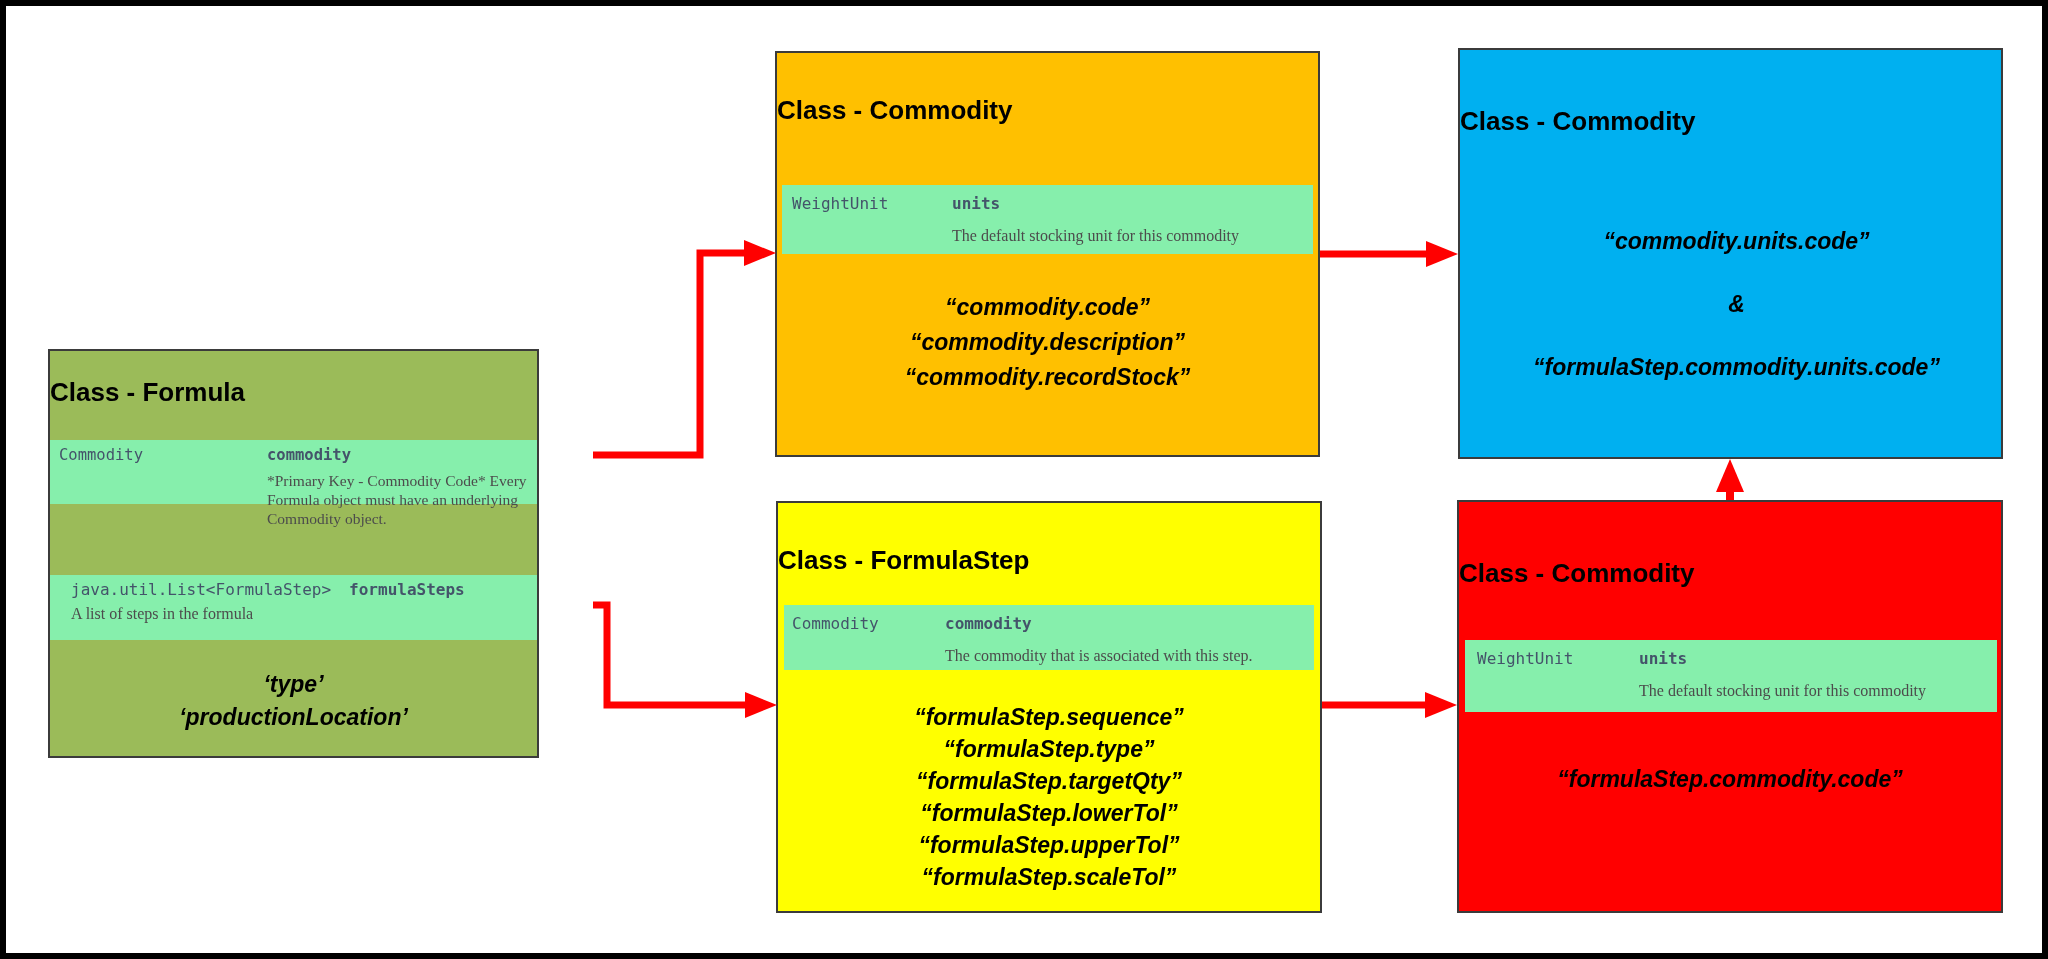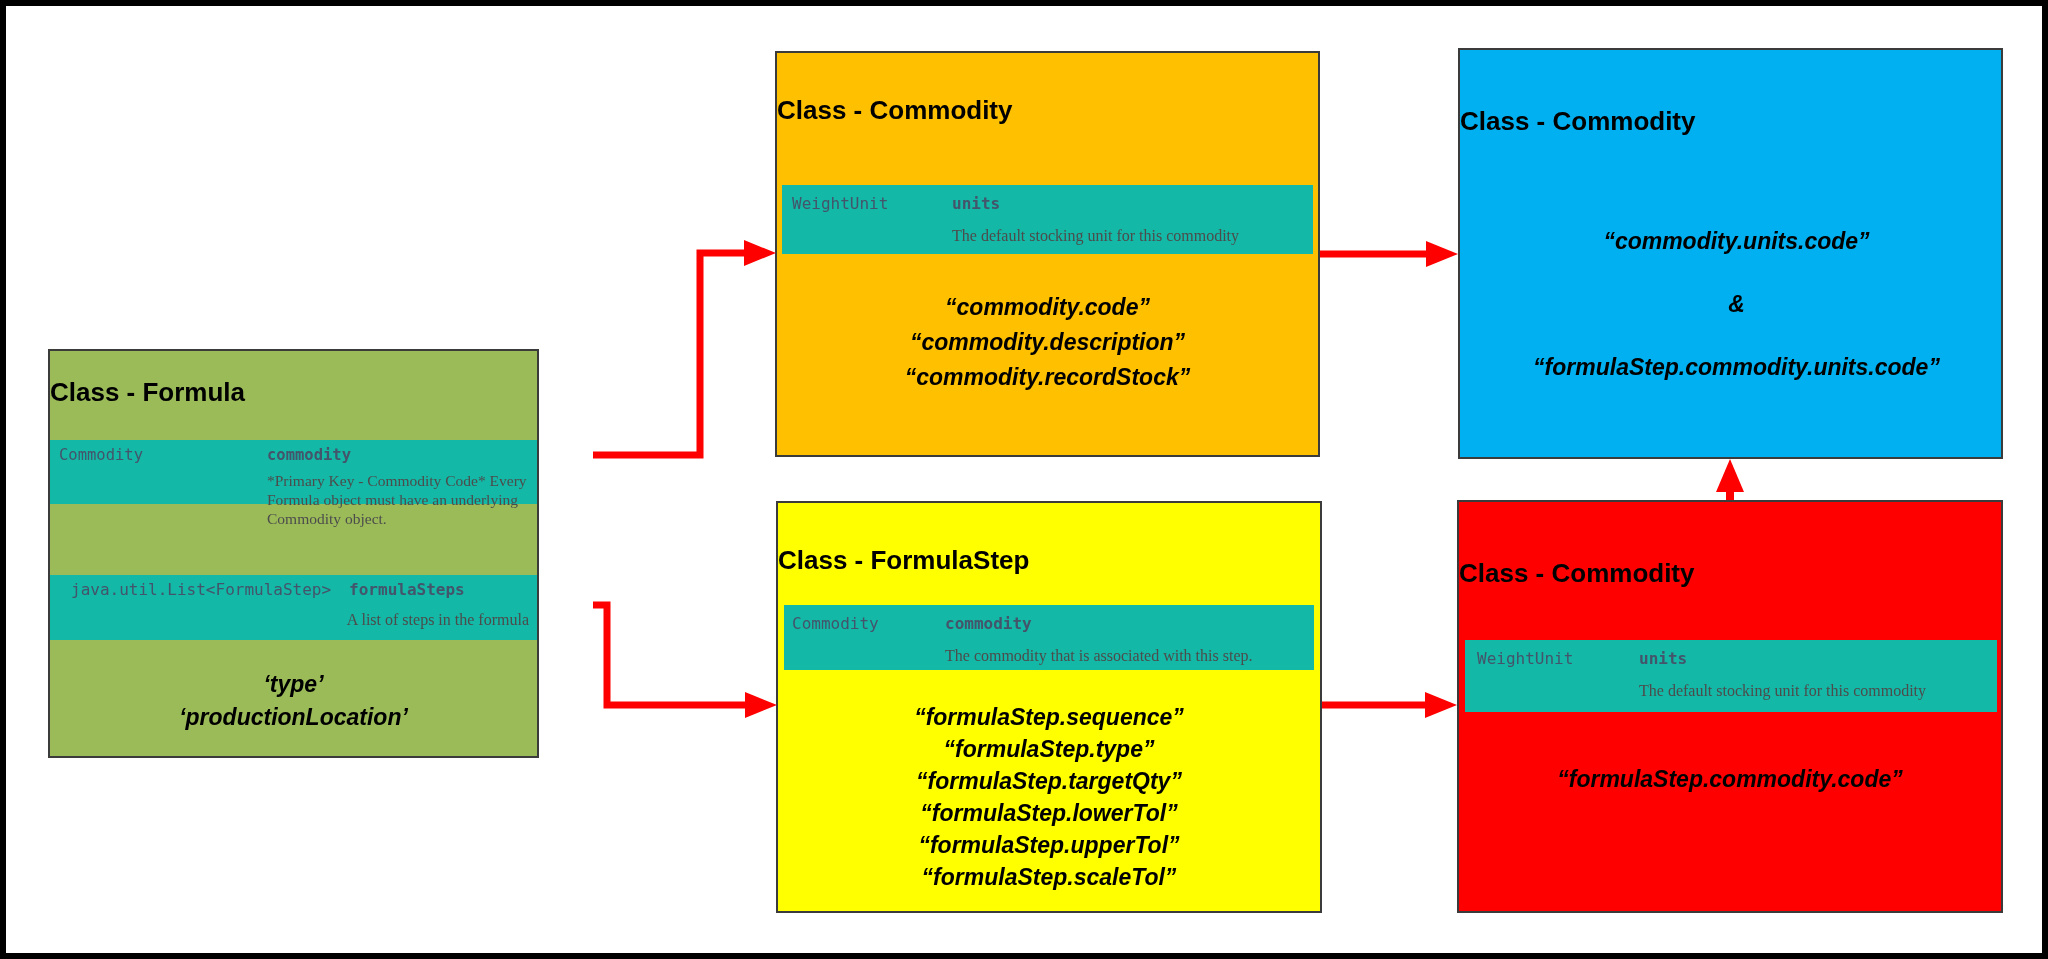--- a/index.html
+++ b/index.html
@@ -7,35 +7,35 @@
     width:2048px; height:959px; position:relative;
     background:#ffffff; overflow:hidden;
     font-family:"Liberation Sans", sans-serif;
   }
   .frame { position:absolute; inset:0; border:6px solid #000; box-sizing:border-box; }
   .box { position:absolute; border:2px solid #3b3b3b; box-sizing:border-box; }
   .box-title {
     position:absolute; left:0; right:0; text-align:left;
     font-weight:bold; font-size:26px; color:#000;
   }
-  .row { position:absolute; background:#14b8a6; box-sizing:border-box; }
+  .row { position:absolute; background:#86efac; box-sizing:border-box; }
   .mono { font-family:"DejaVu Sans Mono","Liberation Mono",monospace; font-size:16px; color:#44546A; }
   .mname { font-weight:bold; }
   .desc { font-family:"Liberation Serif","DejaVu Serif",serif; font-size:16px; color:#4c4c4c; }
   .rtype { position:absolute; top:9px; }
   .rcol2 { position:absolute; top:9px; right:10px; }
   .rcol2 .desc { margin-top:12px; line-height:21px; }
   .quotes {
     position:absolute; left:0; right:0; text-align:center;
     font-weight:bold; font-style:italic; font-size:23px; color:#000;
   }
   .g-row1 .mono { font-size:15.5px; }
   .g-row1 .desc { font-size:15.5px; line-height:19px; margin-top:7px; }
   .g-row2 { padding:5px 8px 0 21px; }
-  .g-row2 .descline { text-align:right; margin-top:12px; }
+  .g-row2 .descline { margin-top:6px; }
   svg.arrows { position:absolute; inset:0; pointer-events:none; }
 </style>
 </head>
 <body>
 
 <div class="box" style="left: 48px; top: 349px; width: 491px; height: 409px; background-color: rgb(155, 187, 89);">
   <div class="box-title" style="top:26px;">Class - Formula</div>
 
   <div class="row g-row1" style="left:0; right:0; top:89px; height:64px;">
     <span class="mono rtype" style="left:9px; top:6px;">Commodity</span>

